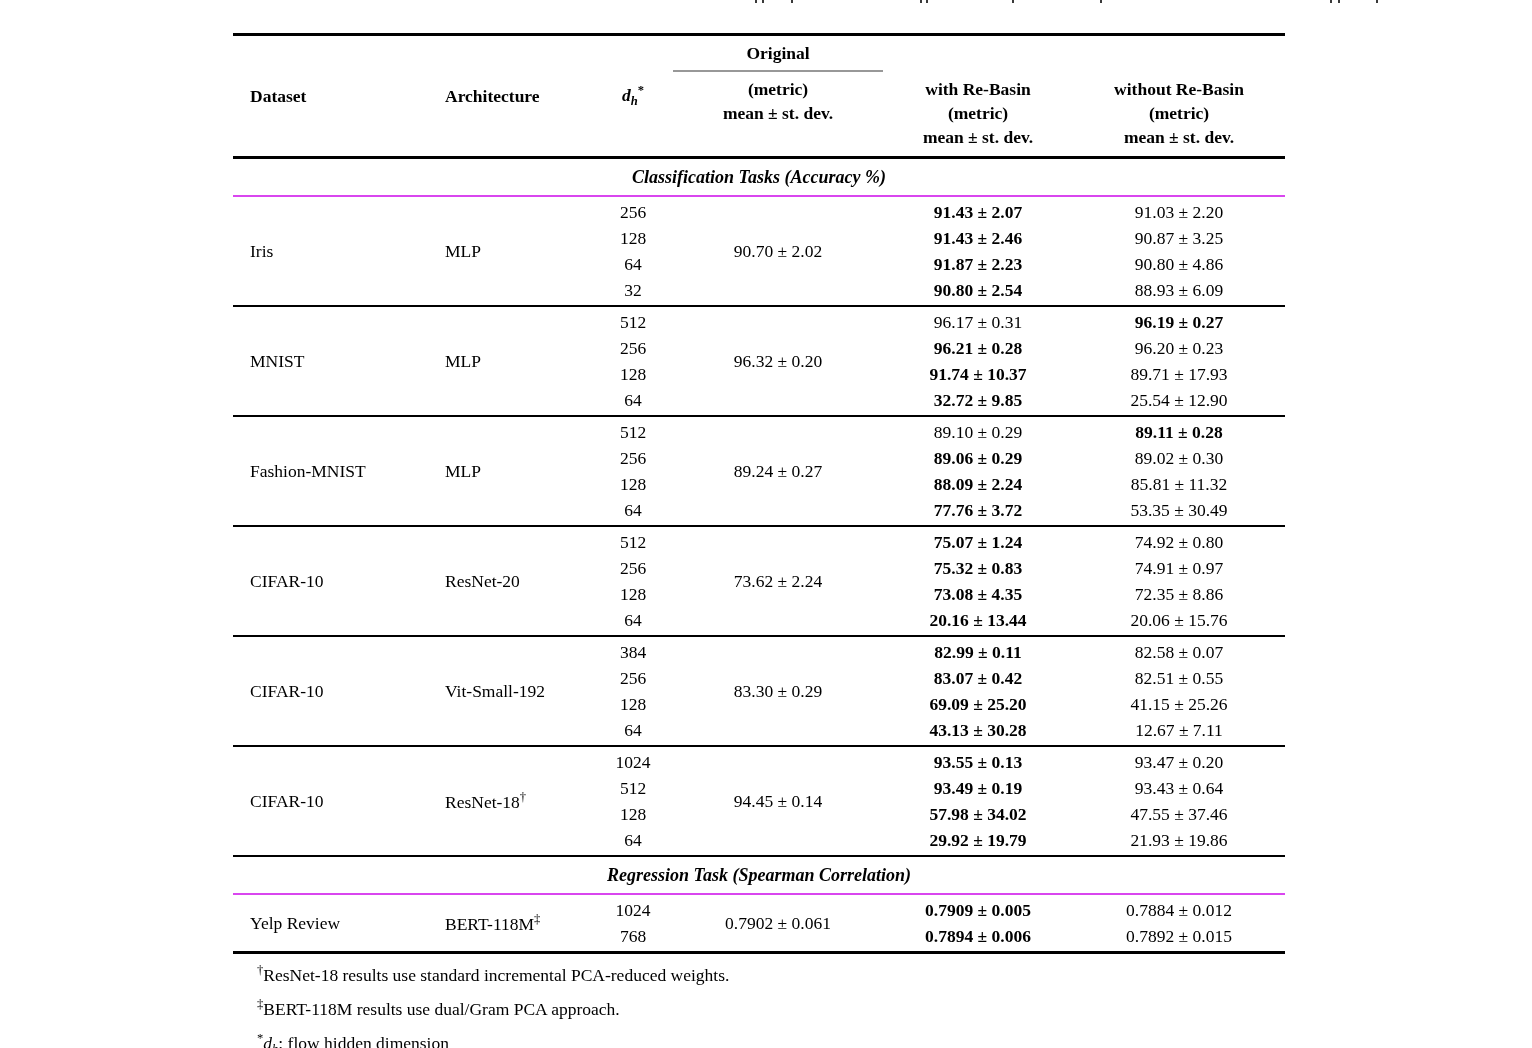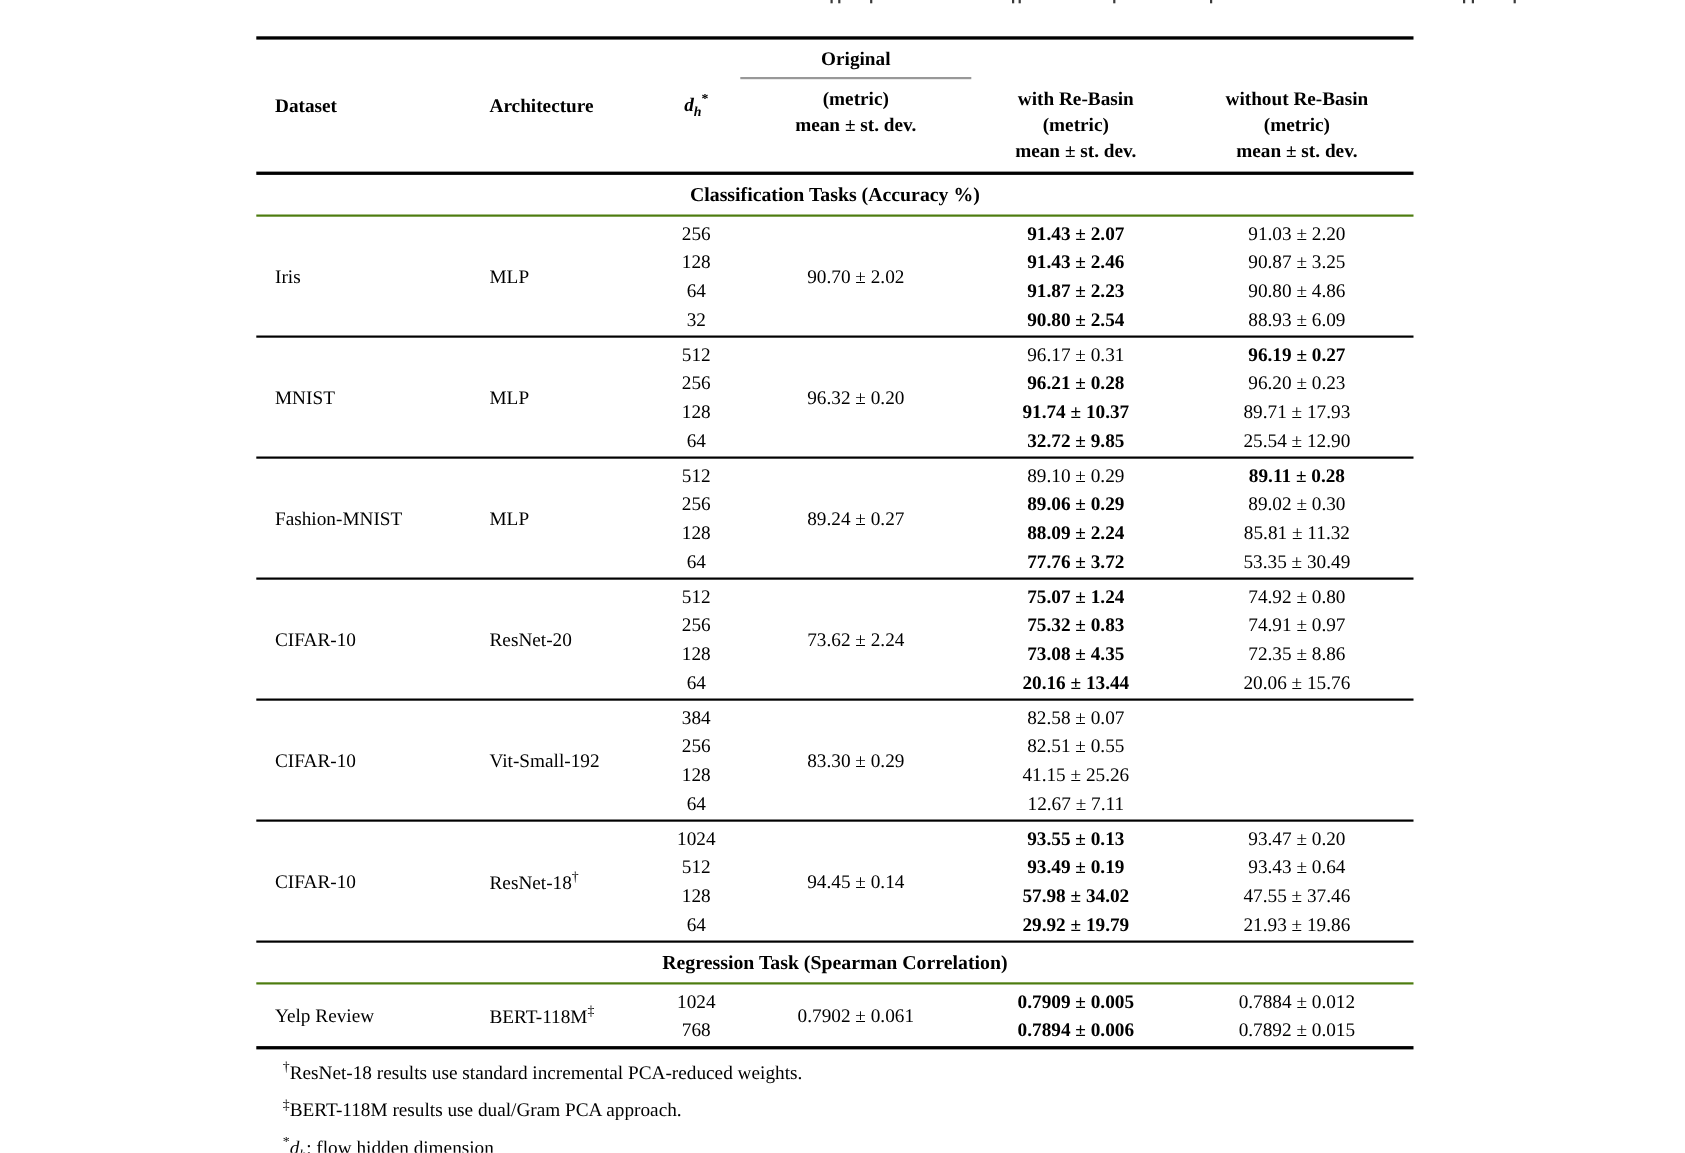--- a/index.html
+++ b/index.html
@@ -28,23 +28,23 @@
   sup{font-size:0.72em;}
   .h-original{grid-column:4;grid-row:1;display:flex;align-items:center;justify-content:center;border-bottom:2px solid #989898;}
   .h-generated{grid-column:5/7;grid-row:1;display:flex;align-items:center;justify-content:center;border-bottom:2px solid #989898;}
   .h-stack{display:flex;flex-direction:column;text-align:center;padding:5px 0 7px;}
   .h-stack div{height:24px;line-height:24px;}
   .hs-original{grid-column:4;grid-row:2;}
   .hs-with{grid-column:5;grid-row:2;}
   .hs-without{grid-column:6;grid-row:2;}
 
   .section-title{
-    font-weight:bold;text-align:center;
+    font-weight:bold;font-style:italic;text-align:center;
     font-size:18px;height:36px;line-height:36px;
-    border-bottom:2px solid #4d7c0f;
+    border-bottom:2px solid #d946ef;
   }
   .group{
     display:grid;
     grid-template-columns:195px 165px 80px 210px 190px 212px;
     border-bottom:2px solid #000;
     padding:2px 0;
     font-size:17.5px;
   }
   .tbody .group:last-child{border-bottom:none;}
   .c-mid{align-self:center;}
@@ -194,20 +194,26 @@
           <div class="c-left c-mid">CIFAR-10</div>
           <div class="c-left c-mid">Vit-Small-192</div>
           <div class="c-center">
             <div class="line">384</div>
             <div class="line">256</div>
             <div class="line">128</div>
             <div class="line">64</div>
           </div>
           <div class="c-center c-mid">83.30 ± 0.29</div>
           <div class="c-center">
+            <div class="line bold">82.99 ± 0.11</div>
+            <div class="line bold">83.07 ± 0.42</div>
+            <div class="line bold">69.09 ± 25.20</div>
+            <div class="line bold">43.13 ± 30.28</div>
+          </div>
+          <div class="c-center">
             <div class="line">82.58 ± 0.07</div>
             <div class="line">82.51 ± 0.55</div>
             <div class="line">41.15 ± 25.26</div>
             <div class="line">12.67 ± 7.11</div>
           </div>
         </div>
         <div class="group">
           <div class="c-left c-mid">CIFAR-10</div>
           <div class="c-left c-mid">ResNet-18<sup>†</sup></div>
           <div class="c-center">

